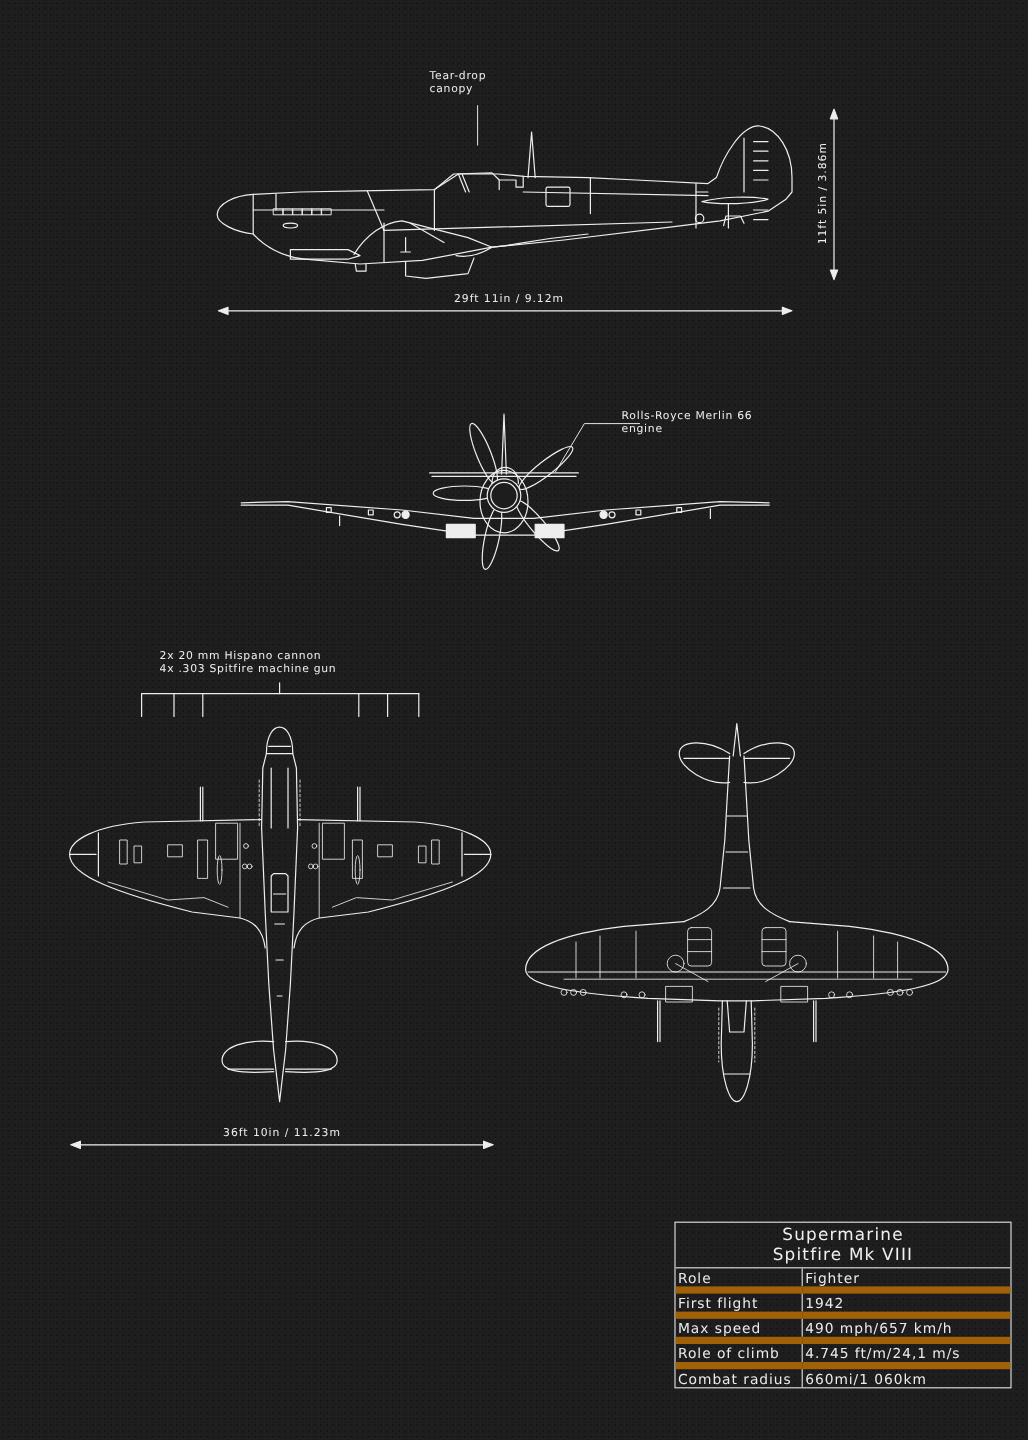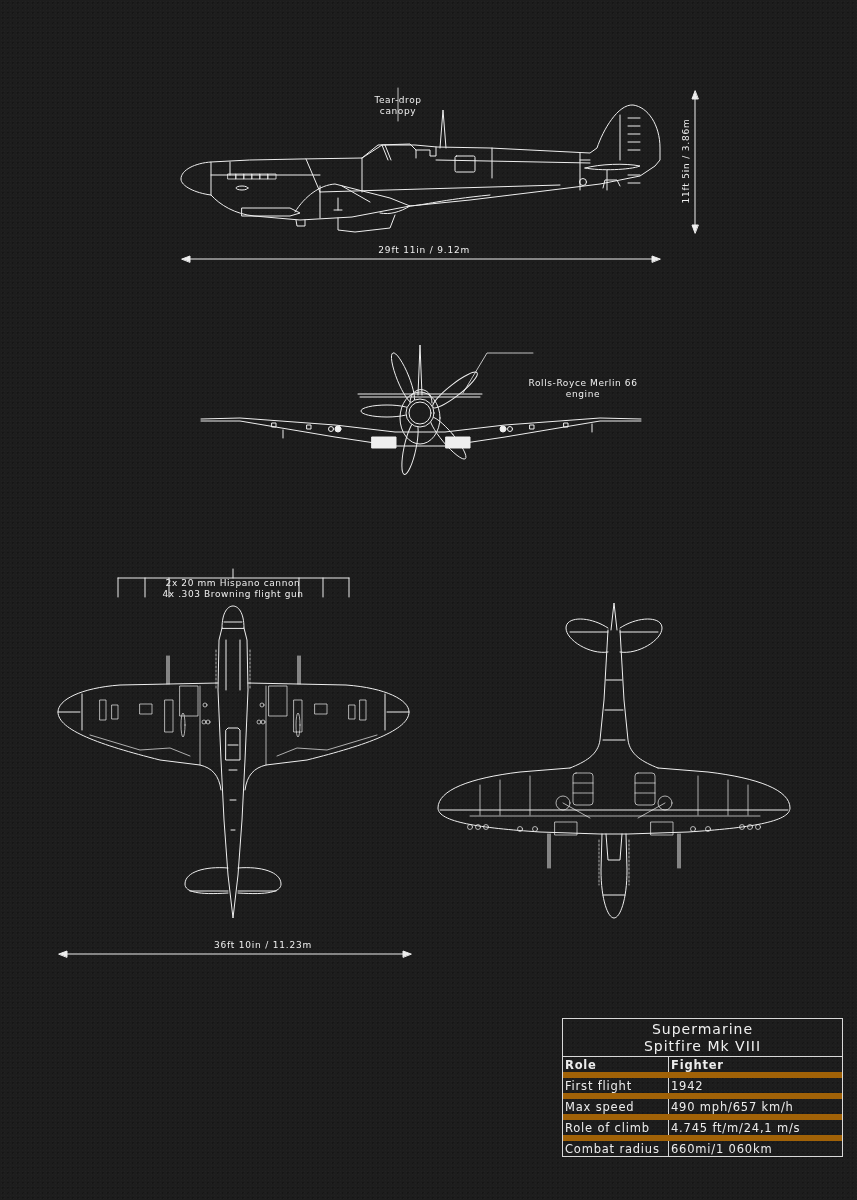--- a/index.html
+++ b/index.html
@@ -9,40 +9,40 @@
     background-image:
       radial-gradient(rgba(255,255,255,0.018) 1px, transparent 1px),
       radial-gradient(rgba(0,0,0,0.25) 1px, transparent 1px);
     background-size:3px 3px, 5px 5px;
     font-family:"DejaVu Sans", sans-serif;
     color:#f2f2f2;
   }
   svg.bp { position:absolute; left:0; top:0; }
   .bp * { vector-effect:non-scaling-stroke; }
   .lbl {
-    position:absolute; font-size:9px; letter-spacing:0.6px; text-align:center;
-    color:#eeeeee; line-height:11px; white-space:nowrap;margin-top:36px;
+    position:absolute; font-size:9px; letter-spacing:0.6px; 
+    color:#eeeeee; line-height:11px; white-space:nowrap;
   }
   .dim { position:absolute; font-size:9px; letter-spacing:0.8px; color:#eeeeee; white-space:nowrap; }
   .vert { transform:rotate(-90deg); transform-origin:center center; }
 
   .spec {
     position:absolute; left:562px; top:1018px; width:281px;
     border:1px solid #d8d8d8; box-sizing:border-box;
   }
   .spec .title {
     text-align:center; font-size:14px; letter-spacing:1px; line-height:17px;
     padding:2px 0 1px; border-bottom:1px solid #d8d8d8; color:#f0f0f0;
   }
   .spec table { border-collapse:collapse; width:100%; }
   .spec td {
     font-size:11.5px; letter-spacing:0.8px; height:15px; padding:0 2px;
     border-top:6px solid #a16207; color:#ececec; white-space:nowrap;
   }
-  .spec tr:first-child td { border-top:none;font-weight:bold; }
+  .spec tr:first-child td { border-top:none; }
   .spec td.k { width:101px; border-right:1px solid #d8d8d8; }
 </style>
 </head>
 <body>
 
 <svg class="bp" width="857" height="1200" viewBox="0 0 857 1200" fill="none" stroke="#eeeeee" stroke-width="1" stroke-linejoin="round" stroke-linecap="round">
 
   <g>
 
     <line x1="398" y1="88" x2="398" y2="121" stroke-width="0.8"></line>
@@ -309,24 +309,24 @@
 
 <div class="dim vert" style="left:636px; top:156px; width:100px; text-align:center;">11ft 5in / 3.86m</div>
 
 <div class="lbl" style="left:518px; top:342px; width:130px;">
   <div>Rolls-Royce Merlin 66</div>
   <div>engine</div>
 </div>
 
 <div class="lbl" style="left:133px; top:542px; width:200px;">
   <div>2x 20 mm Hispano cannon</div>
-  <div>4x .303 Browning flight gun</div>
+  <div>4x .303 Spitfire machine gun</div>
 </div>
 
-<div class="dim" style="left:180px; top:940px; width:110px; text-align:center;margin-left:28px;">36ft 10in / 11.23m</div>
+<div class="dim" style="left:180px; top:940px; width:110px; text-align:center;">36ft 10in / 11.23m</div>
 
 <div class="spec">
   <div class="title">
     <div>Supermarine</div>
     <div>Spitfire Mk VIII</div>
   </div>
   <table>
     <tbody>
         <tr>
       <td class="k">Role</td>

